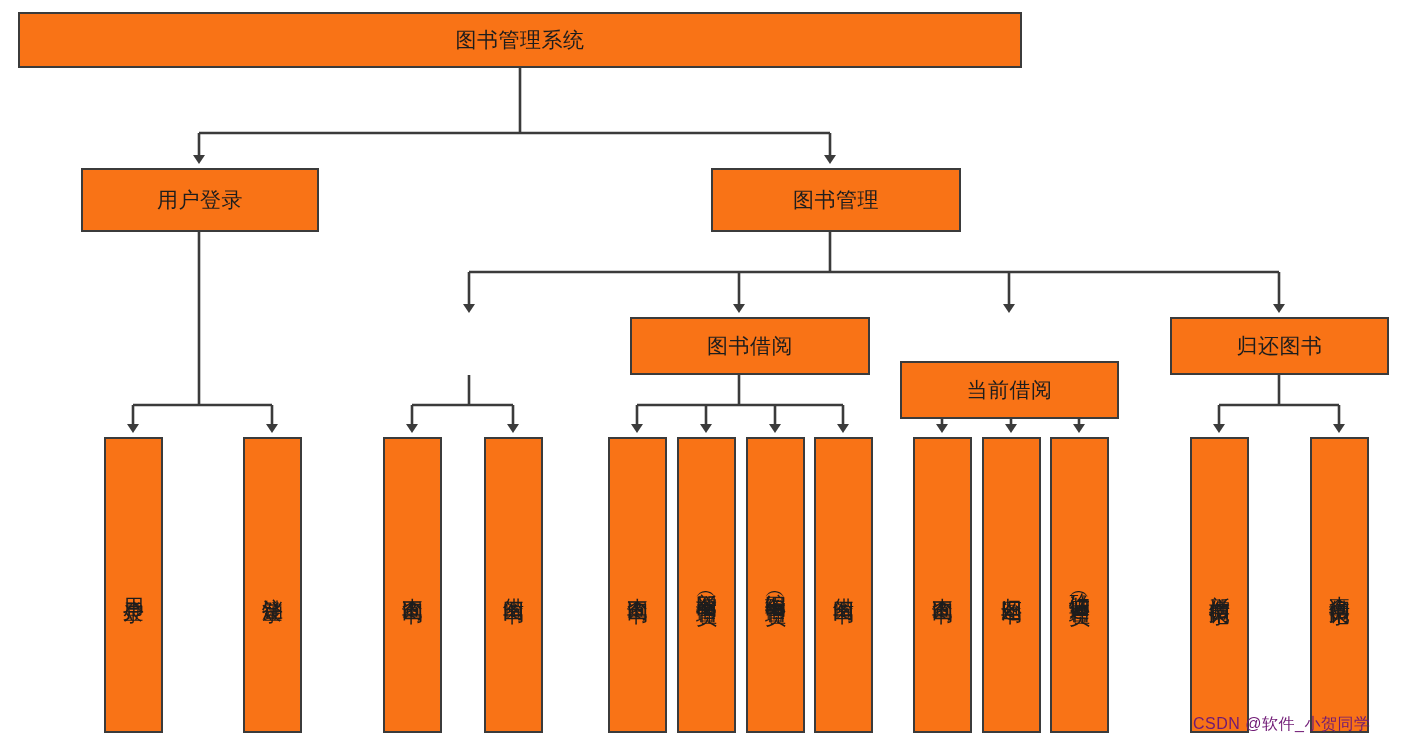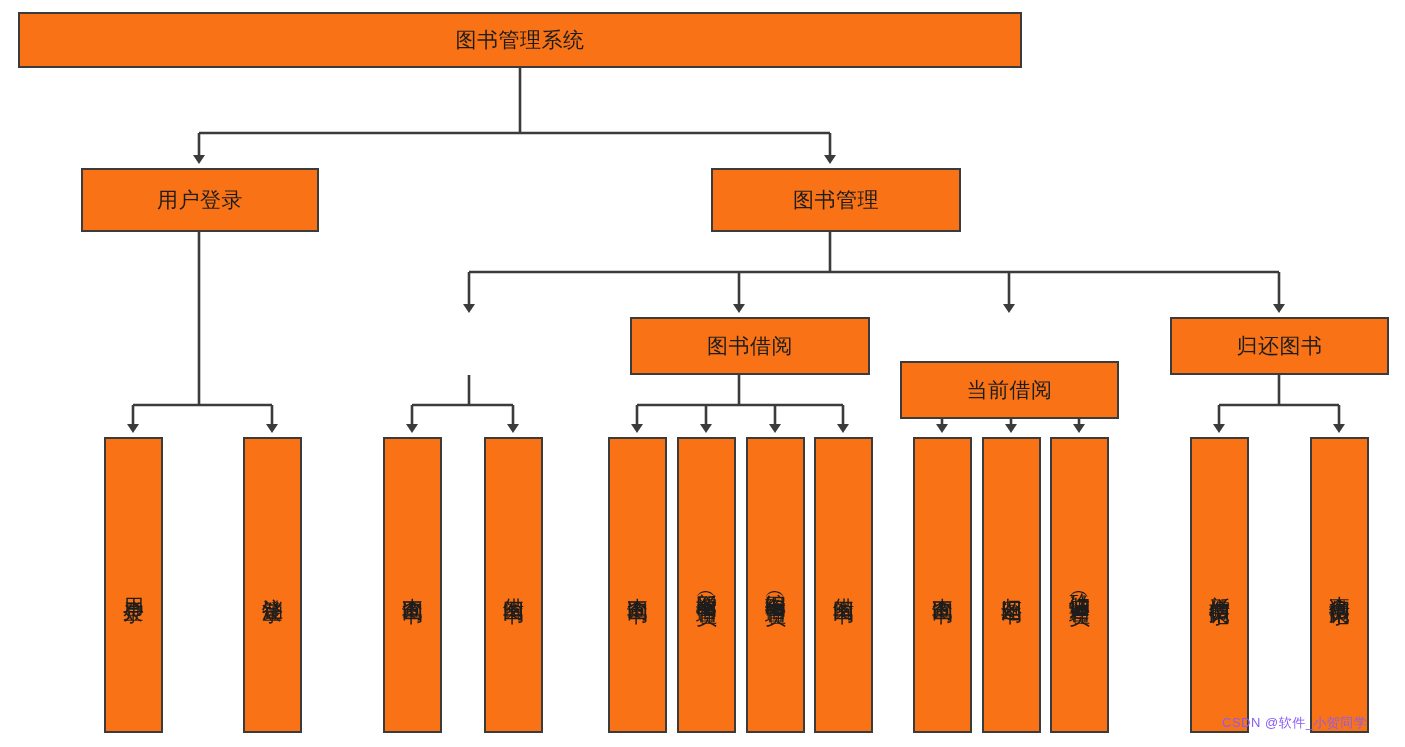--- a/index.html
+++ b/index.html
@@ -55,26 +55,25 @@
   .node.vert .lbl {
     writing-mode: vertical-rl;
     text-orientation: upright;
     font-size: 21px;
     line-height: 1.05;
     letter-spacing: 2px;
     max-height: 260px;
   }
   .watermark {
     position: absolute;
-    font-size: 13px;
-    color: #8b5cf6;
+    font-size: 16px;
+    color: #701a75;
     white-space: nowrap;
     letter-spacing: 0.5px;
     user-select: none;
-    padding-left: 29px;
   }
 </style>
 </head>
 <body>
 
 <div id="canvas">
 
   <svg id="wires" viewBox="0 0 1405 747" xmlns="http://www.w3.org/2000/svg">
     <defs>
       <marker id="arrow" markerWidth="10" markerHeight="12" refX="1" refY="6" orient="auto" markerUnits="userSpaceOnUse">

